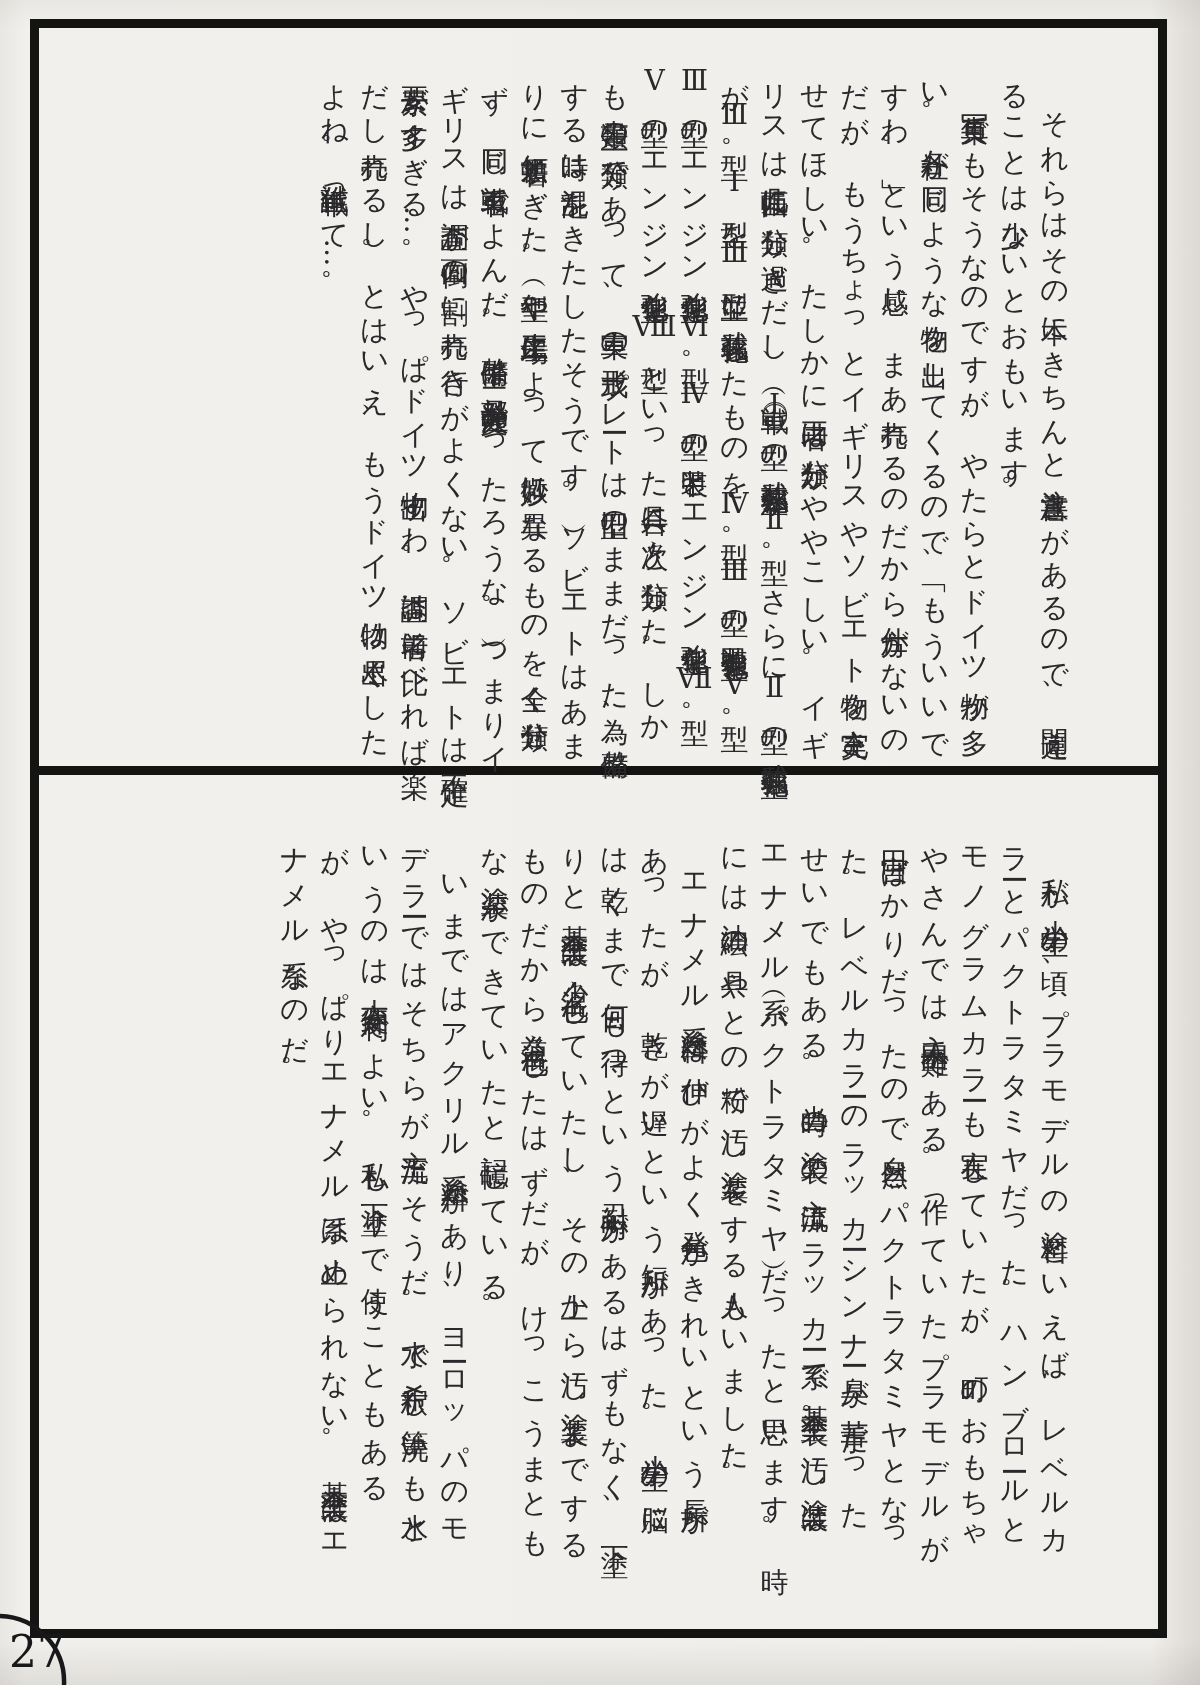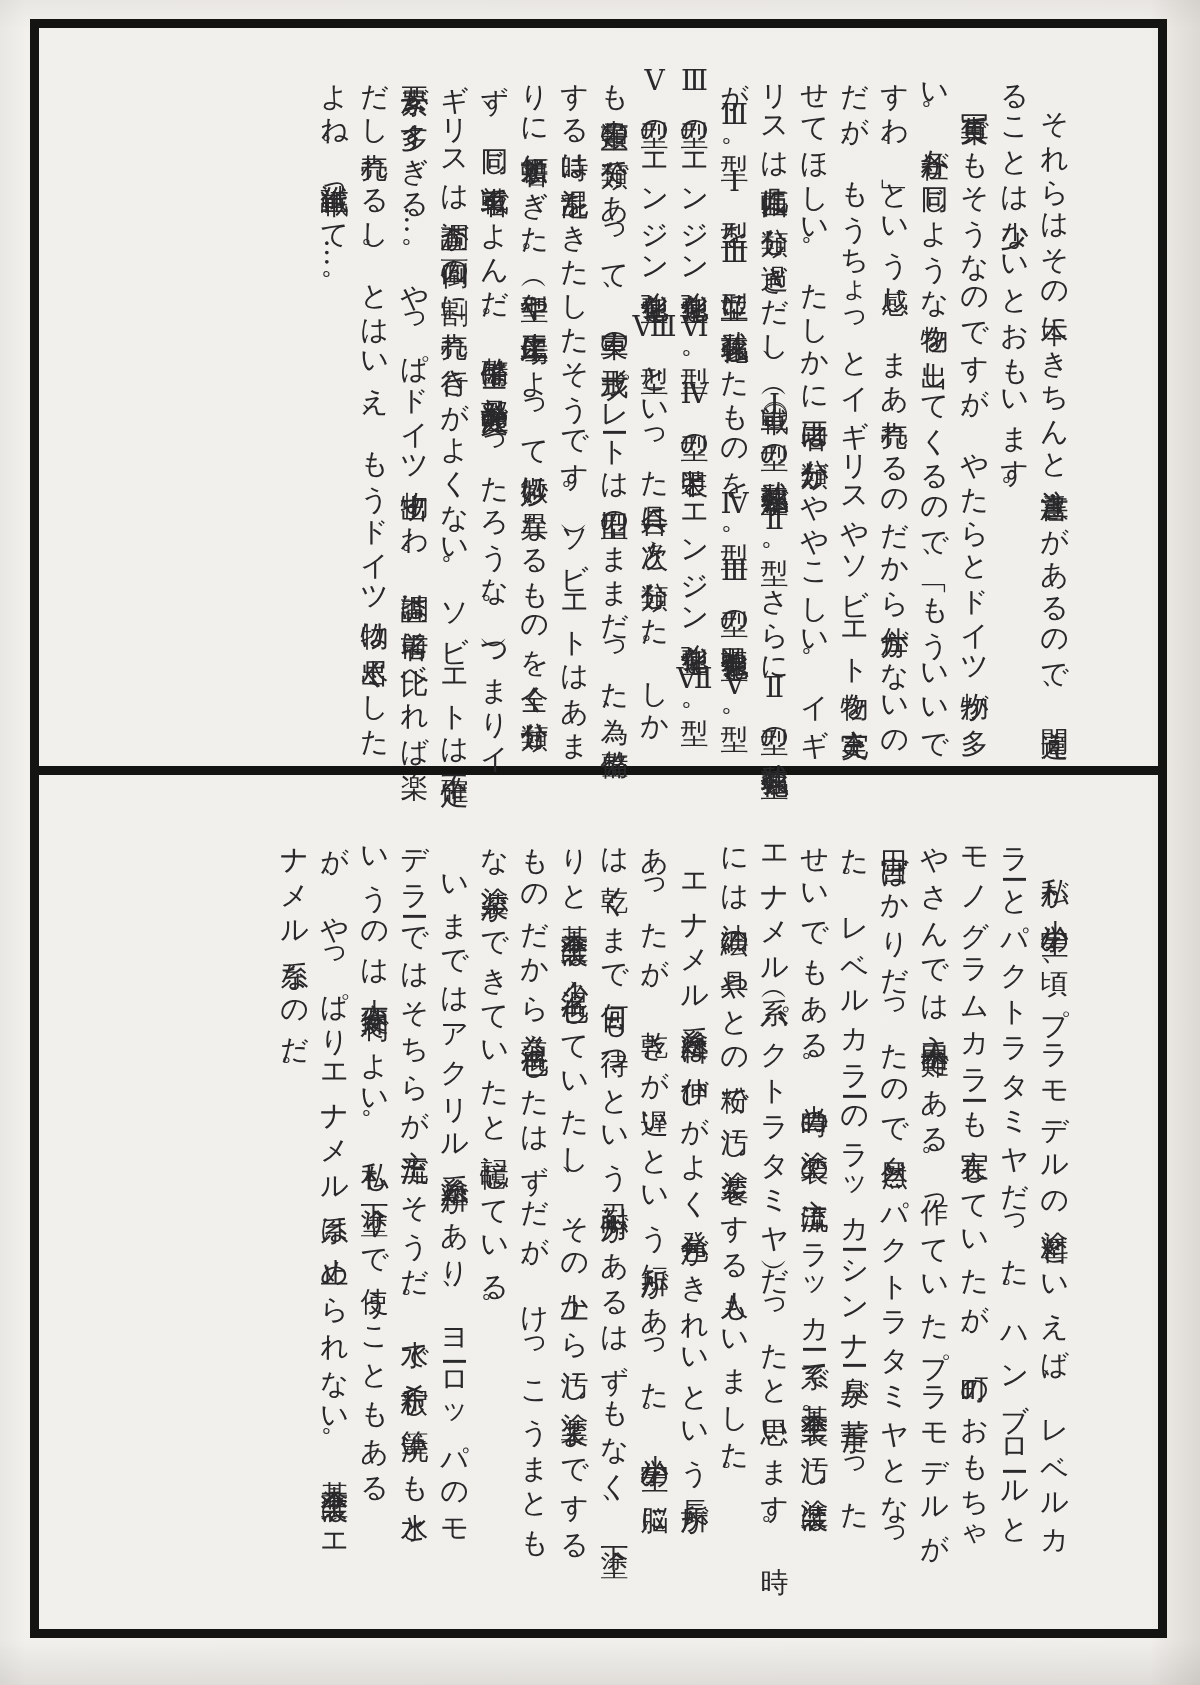--- a/index.html
+++ b/index.html
@@ -94,14 +94,20 @@
     <p>それらはその本にきちんと注意書きがあるので、間違えることは少ないとおもいます。</p>
     <p>写真集でもそうなのですが、やたらとドイツ物が多い。各社が同じような物を出してくるので、「もういいですわ。」という感じ。まあ売れるのだから仕方がないのだが、もうちょっとイギリスやソビエト物を充実させてほしい。たしかに両者は分類がややこしい。イギリスは几帳面に分類し過ぎだし、（〇〇戦車Ⅰ型の武装強化型がⅡ型。さらにⅡ型の武装強化型がⅢ型。Ⅰ型をⅢ型並に武装強化したものをⅣ型。Ⅲ型の装甲強化型をⅤ型。Ⅲ型のエンジン強化型をⅥ型。Ⅳ型の装甲とエンジン強化型をⅦ型。Ⅴ型のエンジン強化型をⅧ型といった具合に次々と分類した。しかも書類上の分類であって、実車の形式プレートは旧型のままだった為、整備する時は混乱をきたしたそうです。）ソビエトはあまりに無頓着すぎた。（年型や生産工場によって微妙に異なるものを全く分類せず、同じ戦車名でよんだ。整備士は部品発注大変だったろうな。）つまりイギリスは調査が面倒の割に売れ行きがよくない。ソビエトは不確定要素が多すぎる…。やっぱドイツ物出すわ。調査は前者に比べれば楽だし売れるし。とはいえ、もうドイツ物は出尽くしたよね。試作戦車って…。</p>
   </div>
 
   <div class="vtext vtext-bottom">
     <p>私が小学生の頃、プラモデルの塗料といえば、レベルカラーとパクトラタミヤだった。ハンブロールとモノグラムカラーも実在していたが、町のおもちゃやさんでは入手困難である。作っていたプラモデルが田宮ばかりだったので自然とパクトラタミヤとなった。レベルカラーのラッカーシンナー臭が苦手だったせいでもある。当時の塗装の主流はラッカー系で基本塗装。汚し塗装はエナメル系（パクトラタミヤ）だったと思います。時には油絵の具やとの粉で汚し塗装をする人もいました。</p>
     <p>エナメル系塗料は伸びがよく発色がきれいという長所があったが、乾きが遅いという短所があった。小学生の脳には乾くまで何日も待つという忍耐力があるはずもなく、下塗りと基本塗装は少々混色していたし、その上から汚し塗装までするものだから益々混色したはずだが、けっこうまともな塗装ができていたと記憶している。</p>
     <p>いまではアクリル系塗料があり、ヨーロッパのモデラーではそちらが主流だそうだ。水で希釈し筆洗いも水というのは大変便利でよい。私も下塗りで使うこともあるが、やっぱりエナメル系は止められない。基本塗装はエナメル系なのだ。</p>
   </div>
 
+  <div class="pagenum-wrap">
+    <svg viewBox="0 0 140 113" xmlns="http://www.w3.org/2000/svg">
+      <path d="M 0 44 A 66 66 0 0 1 64 113" fill="none" stroke="#18181a" stroke-width="4.5"></path>
+      <text x="9" y="95">27</text>
+    </svg>
+  </div>
 
 </div>
 
 </body></html>

